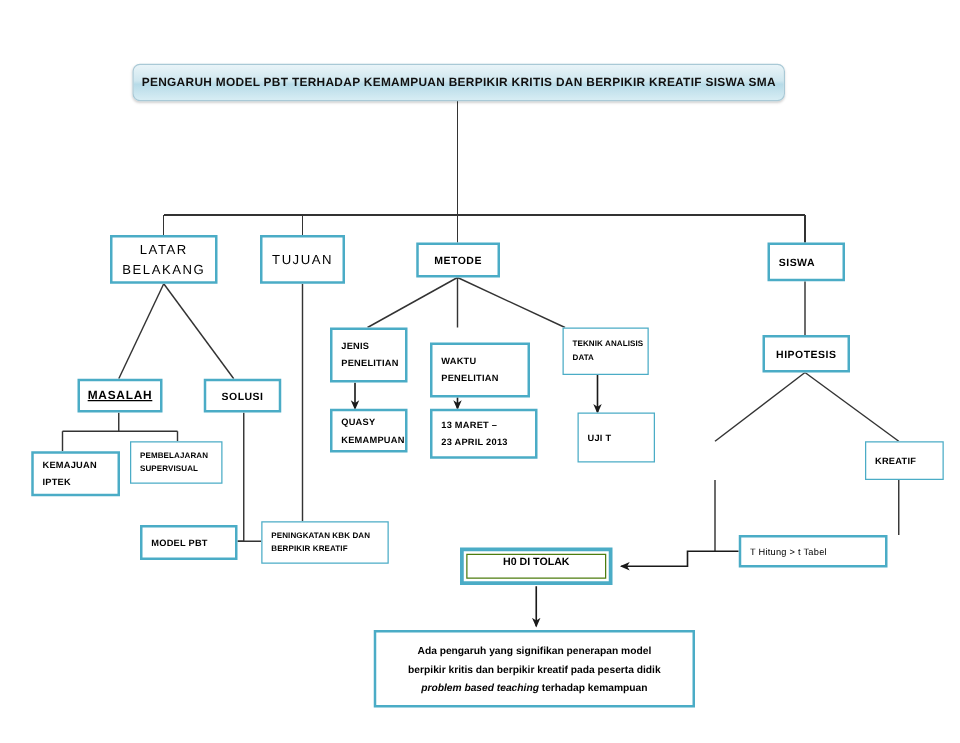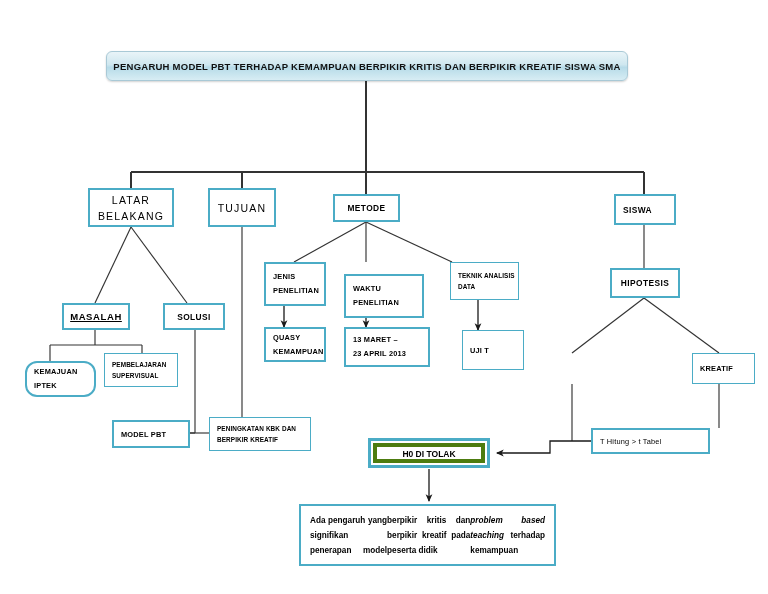--- a/index.html
+++ b/index.html
@@ -79,42 +79,42 @@
     height: 30px;
     box-sizing: border-box;
     border: 3px solid #4BACC6;
     background: #ffffff;
     padding: 2px;
   }
   #node-h0 .inner {
     width: 100%;
     height: 100%;
     box-sizing: border-box;
-    border: 4px solid #4d7c0f;
+    border: 1px solid #4d7c0f;
     display: flex;
-    align-items: flex-end;
+    align-items: flex-start;
     justify-content: center;
     font-size: 8.5px;
     font-weight: bold;
   }
 
   
   #node-conclusion {
     position: absolute;
     z-index: 3;
     left: 299px;
     top: 504px;
     width: 257px;
     height: 62px;
     box-sizing: border-box;
     border: 2px solid #4BACC6;
     background: #ffffff;
     padding: 7px 9px;
     display: flex;
-    flex-direction: row;
+    flex-direction: column;
     justify-content: center;
     align-items: center;
   }
   #node-conclusion .cline {
     font-size: 8.2px;
     font-weight: bold;
     line-height: 15px;
     text-align: justify;
     text-align-last: justify;
     color: #000;
@@ -229,21 +229,21 @@
   </div>
 
   <div class="node center fs-10" style="left:62px; top:303px; width:68px; height:27px;">
     <span class="line">MASALAH</span>
   </div>
 
   <div class="node center fs-9" style="left:163px; top:303px; width:62px; height:27px;">
     <span class="line">SOLUSI</span>
   </div>
 
-  <div class="node left fs-8 lh-14" style="left:25px; top:361px; width:71px; height:36px;border-radius:12px;">
+  <div class="node left fs-8 lh-14" style="left:25px; top:361px; width:71px; height:36px;">
     <span class="line">KEMAJUAN</span>
     <span class="line">IPTEK</span>
   </div>
 
   <div class="node left fs-7 lh-12 thin" style="left:104px; top:353px; width:74px; height:34px;">
     <span class="line">PEMBELAJARAN</span>
     <span class="line">SUPERVISUAL</span>
   </div>
 
   <div class="node left fs-8" style="left:112px; top:420px; width:78px; height:28px;">

